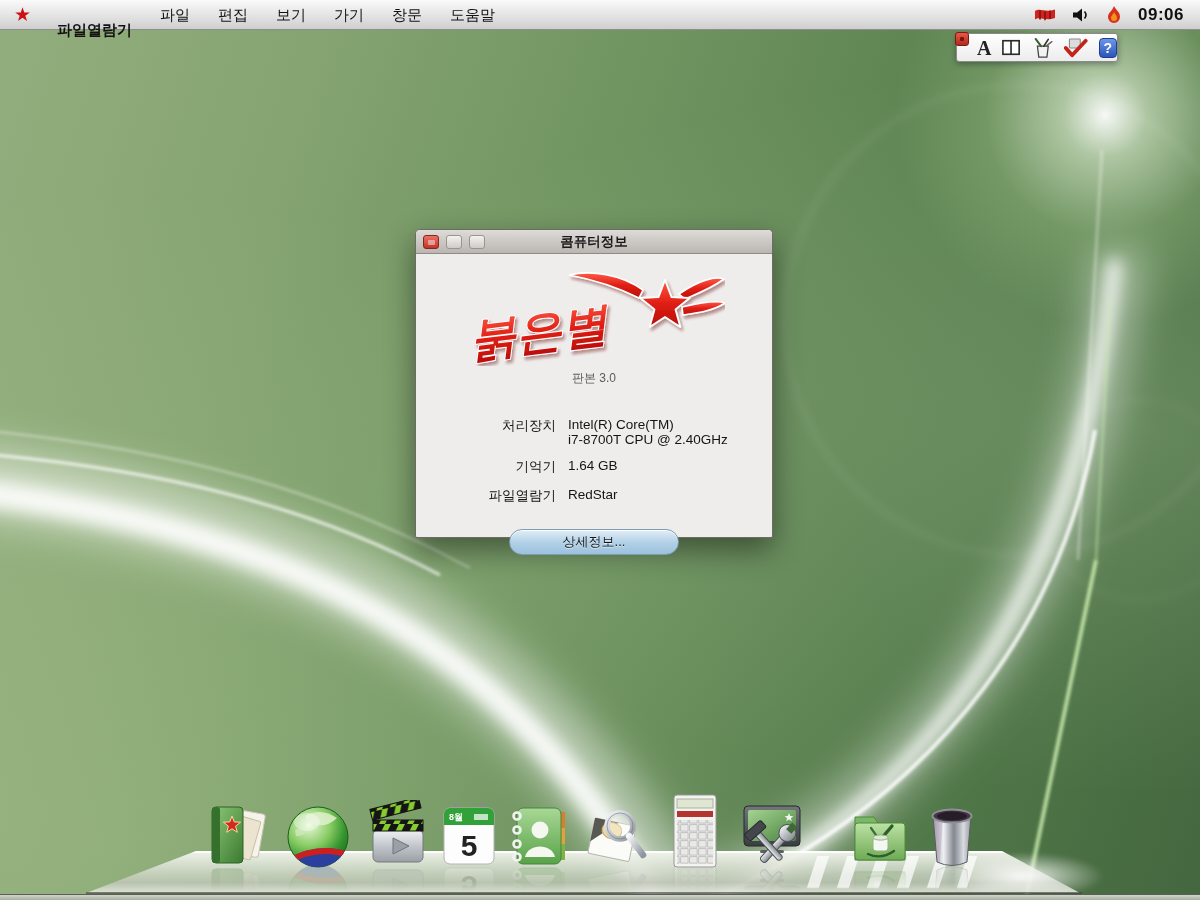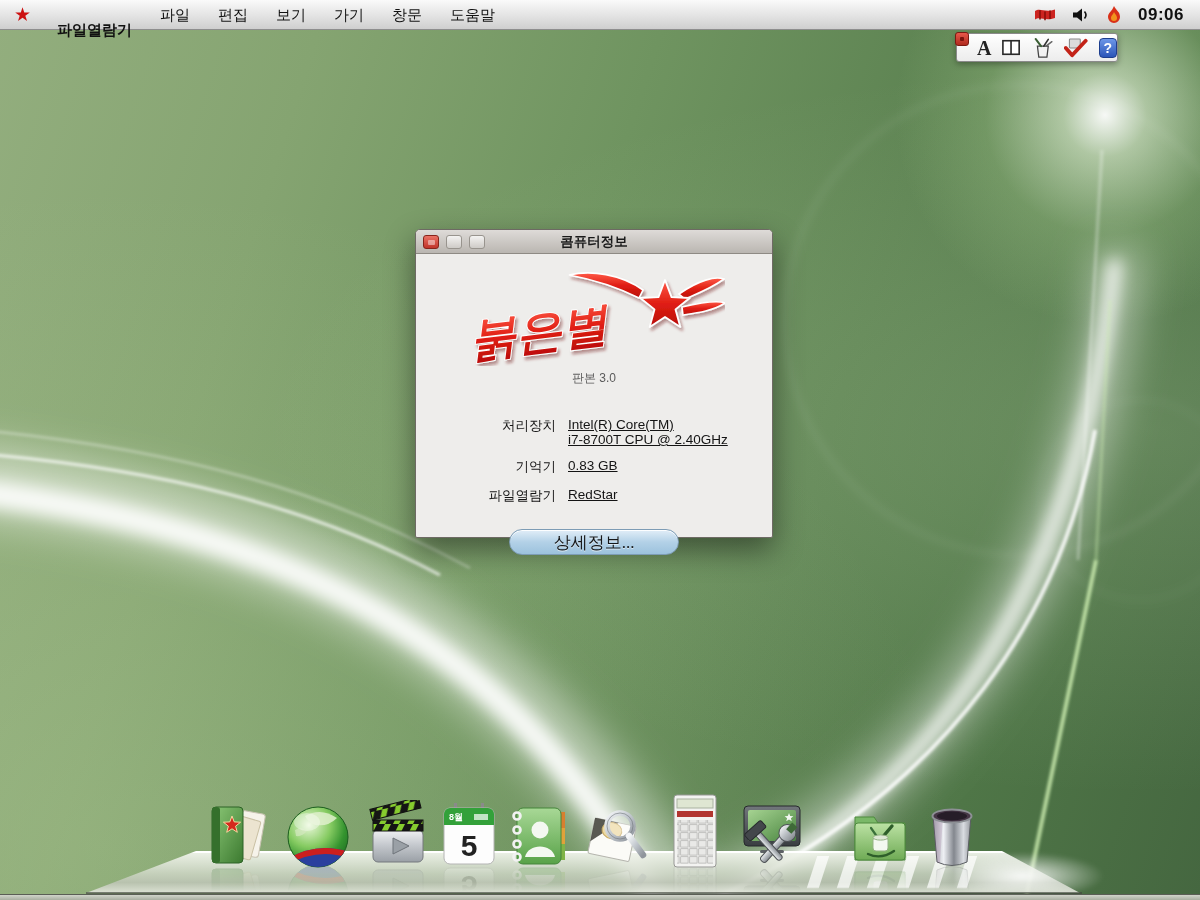--- a/index.html
+++ b/index.html
@@ -51,24 +51,24 @@
   .wbtn.close::after { content:""; position:absolute; left:4px; top:4px; width:7px; height:5px;
     background:rgba(255,255,255,.45); border-radius:1px; }
   .wbtn.gray { background:linear-gradient(#f4f3f2,#cecbc7); border:1px solid #98948e; }
   #titlebar .ttl { position:absolute; left:0; right:0; text-align:center; font-size:13.5px; font-weight:bold; color:#1a1a1a; }
   #winbody { display:flex; flex-direction:column; align-items:center; }
   #logo { margin-top:12px; }
   #version { margin-top:4px; font-size:12px; color:#5a5a5a; }
   #info { margin-top:30px; width:100%; display:grid; grid-template-columns:140px 1fr; column-gap:12px; row-gap:11px;
     font-size:13.5px; color:#141414; }
   #info .lab { text-align:right; }
-  #info .val { white-space:pre-line;text-decoration:underline; }
+  #info .val { white-space:pre-line; }
   #detailbtn { margin-top:24px; width:170px; height:26px; border-radius:13px; cursor:default;
     background:linear-gradient(#e2eef8,#b3d1e7 50%,#9cc2dd); border:1px solid #7d9cb5;
-    box-shadow:inset 0 1px 0 rgba(255,255,255,.9); font-size:17px; color:#16181a; font-family:Liberation Serif, serif;
+    box-shadow:inset 0 1px 0 rgba(255,255,255,.9); font-size:13px; color:#16181a; font-family:Liberation Sans, sans-serif;
     display:flex; align-items:center; justify-content:center; text-shadow:0 1px 0 rgba(255,255,255,.6); }
 
   
   #shelf { position:absolute; left:0; top:851px; width:1200px; height:42px; z-index:1;
     clip-path:polygon(196px 0, 1002px 0, 1080px 42px, 86px 42px);
     background:linear-gradient(180deg,#ffffff 0 2px, rgba(240,244,235,.95) 2px, rgba(208,215,200,.82) 55%, rgba(190,197,182,.88) 75%, rgba(226,230,219,.92)); }
   #shelf-glow { position:absolute; left:955px; top:852px; width:150px; height:40px; z-index:2;
     background:radial-gradient(ellipse at 45% 60%, rgba(255,255,255,.9), rgba(255,255,255,0) 70%); filter:blur(2px); }
   #crosswalk { position:absolute; left:812px; top:856px; width:160px; height:32px; z-index:2; opacity:.8;
     transform:skewX(-18deg); filter:blur(.4px);
@@ -199,21 +199,21 @@
 
         <text x="6" y="80" font-size="46" font-weight="bold" font-style="italic" font-family="Liberation Sans, sans-serif" transform="rotate(-7 90 62)" fill="url(#redg)" stroke="#ffffff" stroke-width="1.8" paint-order="stroke">붉은별</text>
       </g>
     </svg>
     <div id="version">판본 3.0</div>
     <div id="info">
       <div class="lab">처리장치</div>
       <div class="val">Intel(R) Core(TM)
 i7-8700T CPU @ 2.40GHz</div>
       <div class="lab">기억기</div>
-      <div class="val">0.83 GB</div>
+      <div class="val">1.64 GB</div>
       <div class="lab">파일열람기</div>
       <div class="val">RedStar</div>
     </div>
     <div id="detailbtn">상세정보...</div>
   </div>
 </div>
 
 <div id="shelf"></div>
 <div id="crosswalk"></div>
 <div id="shelf-glow"></div>

